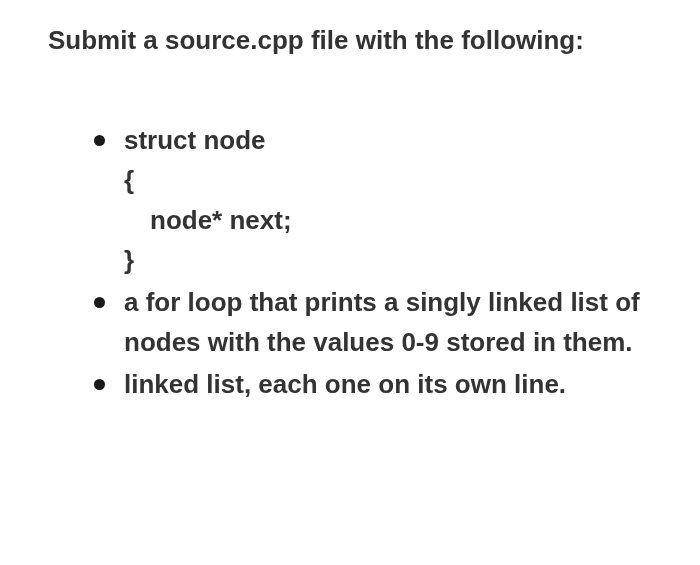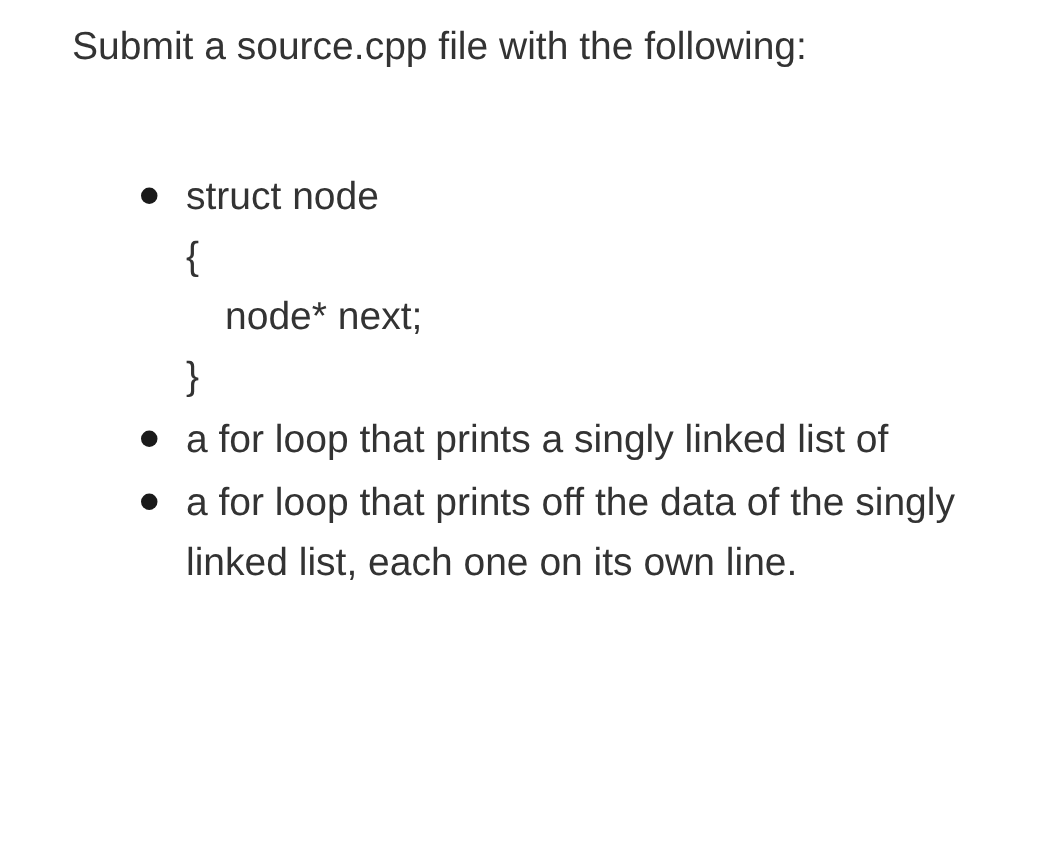--- a/index.html
+++ b/index.html
@@ -9,21 +9,22 @@
   }
   body {
     width: 700px;
     height: 565px;
     overflow: hidden;
     font-family: "Liberation Sans", "DejaVu Sans", sans-serif;
     font-size: 26px;
     color: #333333;
   }
   .doc {
-    padding: 10px 20px 0 48px;
+    padding: 20px 20px 0 48px;
+    font-weight: bold;
   }
   .title {
     margin: 0;
     line-height: 40px;
     white-space: nowrap;
   }
   .bullet-list {
     list-style: none;
     margin: 60px 0 0 0;
     padding: 0;
@@ -63,22 +64,22 @@
       <span class="bullet"></span>
       <div class="line">struct node</div>
       <div class="line">{</div>
       <div class="line indent">node* next;</div>
       <div class="line">}</div>
     </li>
 
     <li class="list-item">
       <span class="bullet"></span>
       <div class="line">a for loop that prints a singly linked list of</div>
+      <div class="line">nodes with the values 0-9 stored in them.</div>
     </li>
 
     <li class="list-item">
       <span class="bullet"></span>
-      <div class="line">a for loop that prints off the data of the singly</div>
       <div class="line">linked list, each one on its own line.</div>
     </li>
 
   </ul>
 </div>
 
 </body></html>

